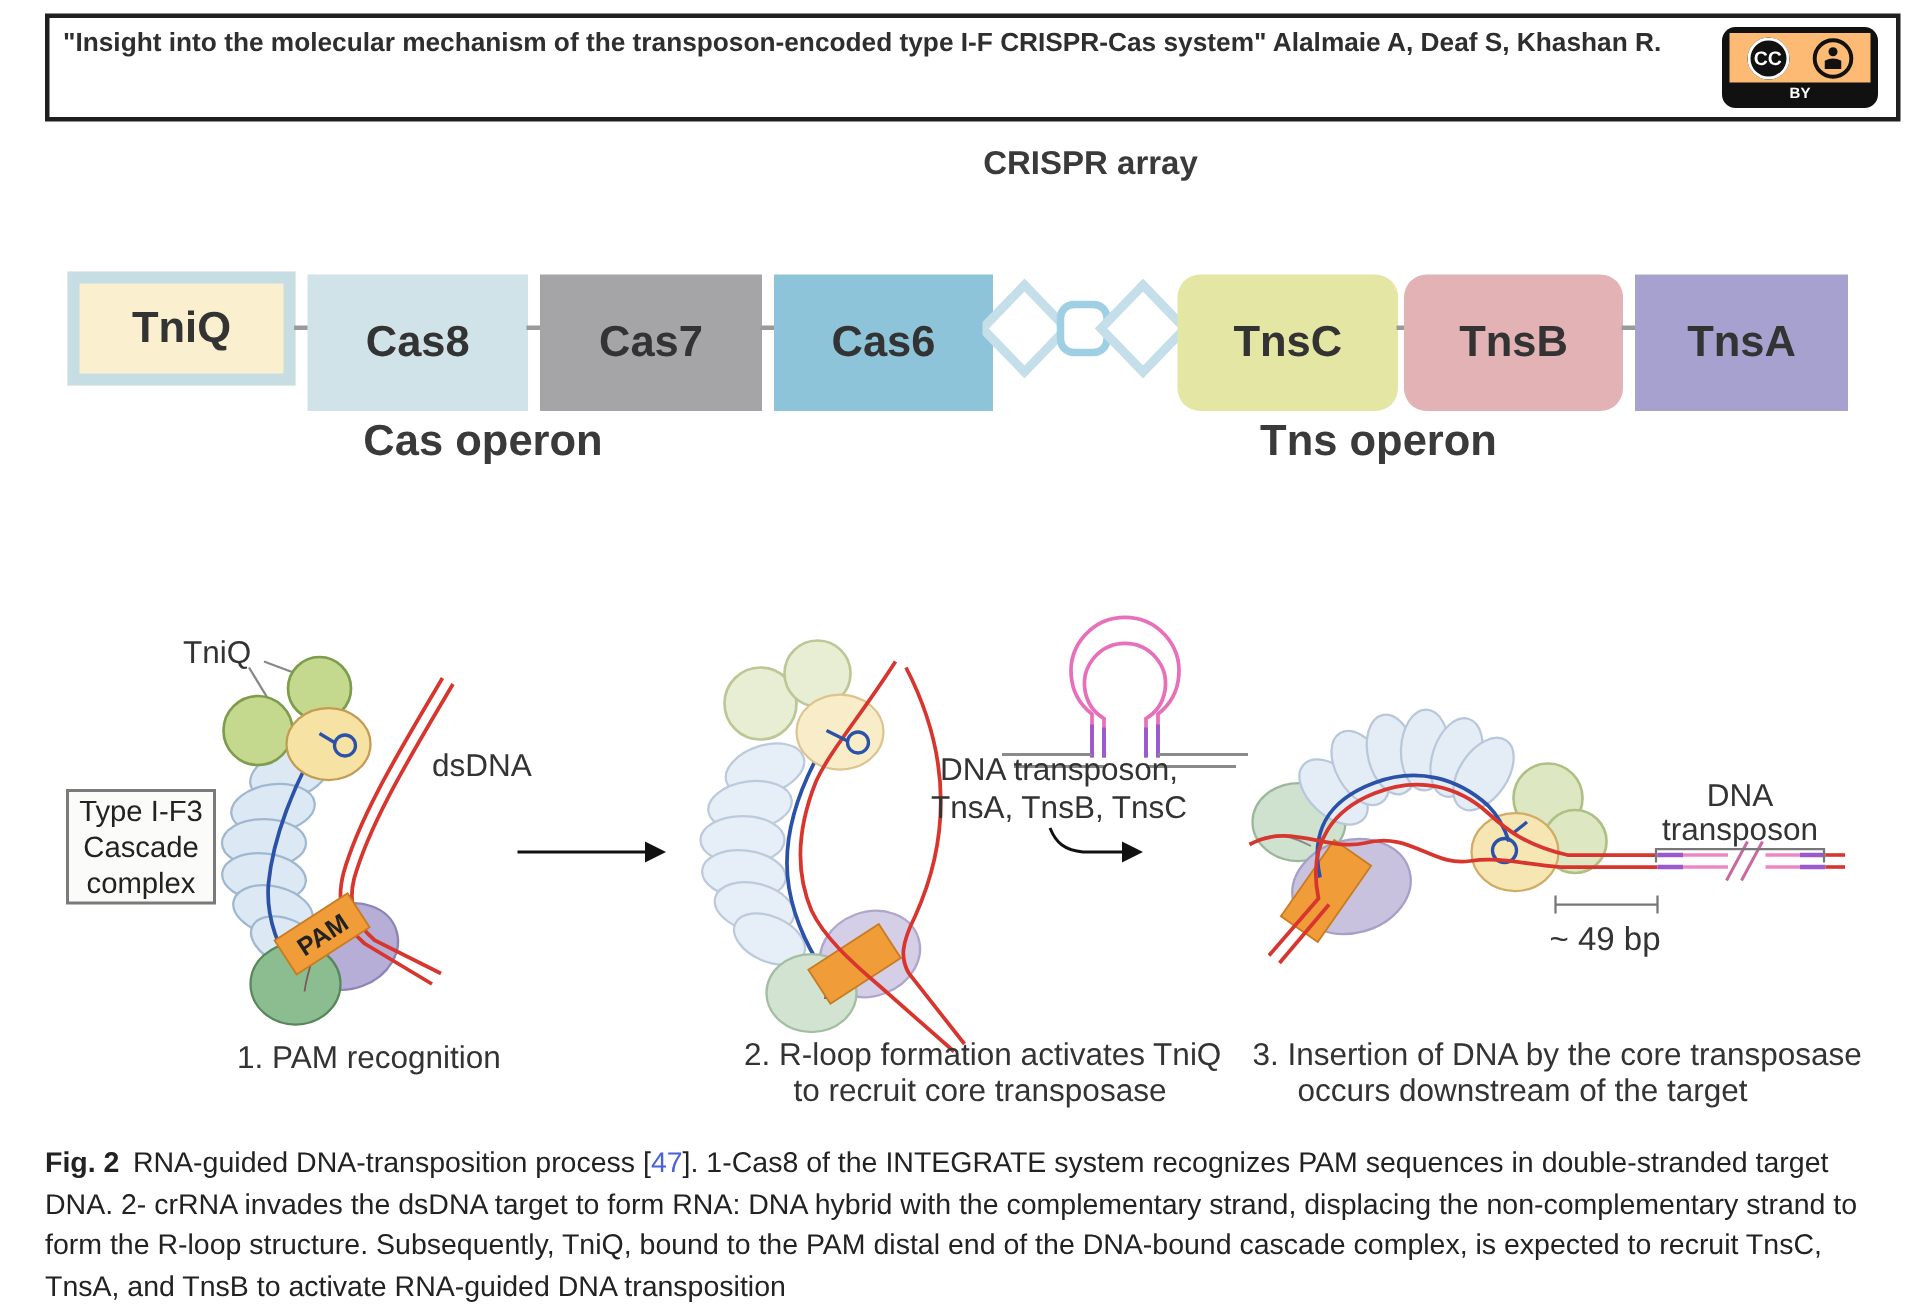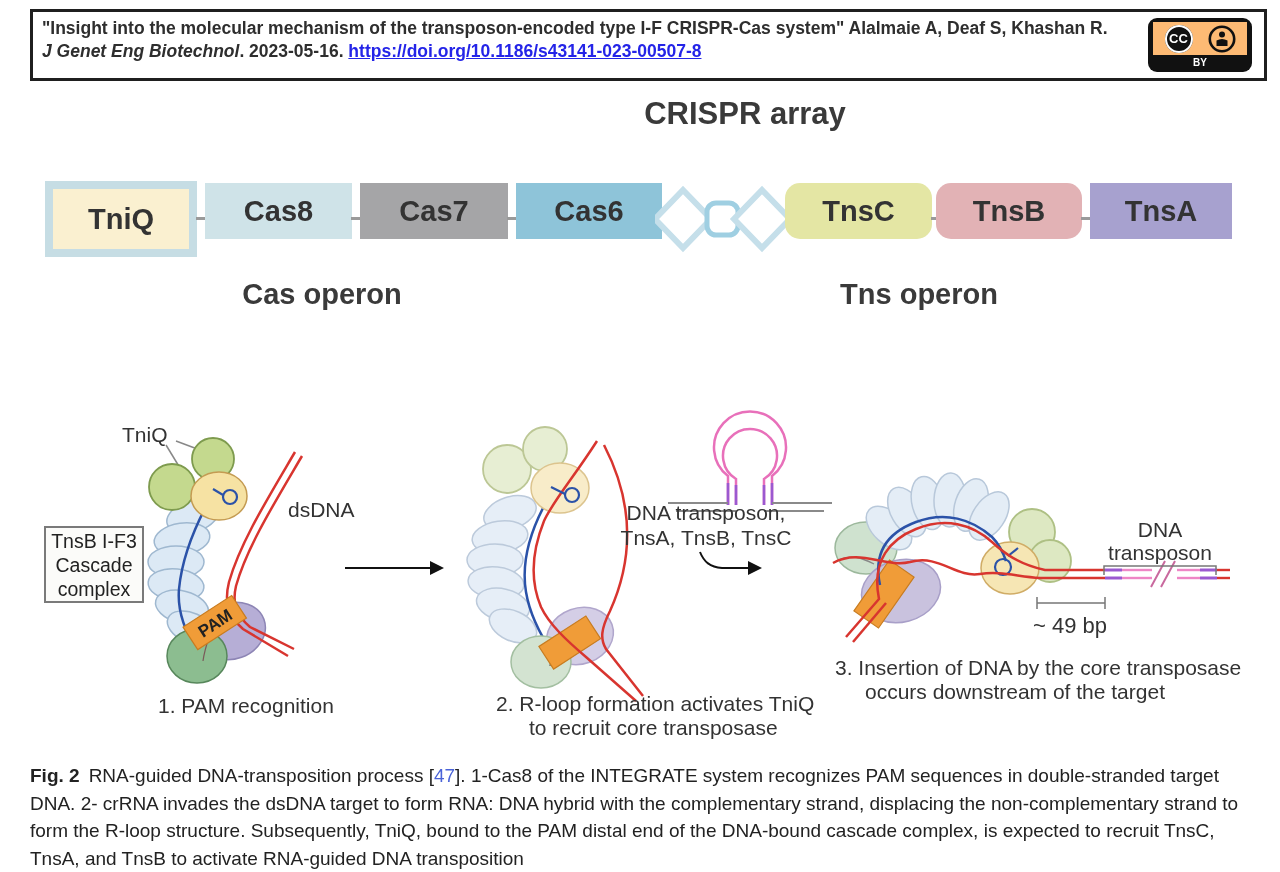--- a/index.html
+++ b/index.html
@@ -17,23 +17,23 @@
             background:#111;border-radius:9px;box-sizing:border-box;padding:4px 5px 0 5px;cursor:pointer;}
   .cc-band{height:33px;background:#fdba74;display:flex;align-items:center;
            justify-content:space-around;padding:0 4px;}
   .cc-circle{width:28px;height:28px;border-radius:50%;background:#111;color:#fff;
              display:flex;align-items:center;justify-content:center;
              font-size:13px;font-weight:bold;box-shadow:inset 0 0 0 2px #fff;}
   .by-strip{height:15px;color:#fff;font-size:10px;font-weight:bold;
             display:flex;align-items:center;justify-content:center;}
 
   
-  .array-title{position:absolute;left:640px;top:96px;width:210px;text-align:center;
-               font-size:31px;font-weight:bold;color:#3a3a3a;}
-  .gene{position:absolute;top:183px;height:56px;box-sizing:border-box;
+  .array-title{position:absolute;left:622px;top:96px;width:210px;text-align:center;
+               font-size:22px;font-weight:bold;color:#3a3a3a;}
+  .gene{position:absolute;top:183px;height:91px;box-sizing:border-box;
         display:flex;align-items:center;justify-content:center;
         font-size:29px;font-weight:bold;color:#333;}
   .g-tniq{left:45px;top:181px;width:152px;height:76px;background:#faf0d0;border:8px solid #c6dde4;}
   .g-cas8{left:205px;width:147px;background:#cfe3e8;}
   .g-cas7{left:360px;width:148px;background:#a5a5a7;}
   .g-cas6{left:516px;width:146px;background:#8ec4d9;}
   .g-tnsc{left:785px;width:147px;background:#e4e6a4;border-radius:15px;}
   .g-tnsb{left:936px;width:146px;background:#e2b2b5;border-radius:15px;}
   .g-tnsa{left:1090px;width:142px;background:#a7a1cf;}
   .conn{position:absolute;top:217px;height:3px;background:#9a9a9a;}
@@ -54,33 +54,32 @@
 
   
   .fig2-svg{position:absolute;left:0;top:405px;}
   .cascade-box{position:absolute;left:44px;top:526px;width:100px;height:77px;
                border:2px solid #7a7a7a;background:#fbfbf9;box-sizing:border-box;
                text-align:center;font-size:19.5px;color:#222;line-height:24px;padding-top:1px;}
   .stepcap{position:absolute;font-size:21px;color:#333;line-height:24px;}
   .sc1{left:158px;top:694px;}
   .sc2{left:463px;top:692px;margin-left:33px;}
   .sc2 .ind{margin-left:33px;}
-  .sc3{left:835px;top:656px;}
+  .sc3{left:835px;top:692px;}
   .sc3 .ind{margin-left:30px;}
   svg text{font-family:"Liberation Sans",sans-serif;}
 </style>
 </head>
 <body>
 
 <div class="page">
 
   <div class="header-box">
     <div class="header-text">
       <div>"Insight into the molecular mechanism of the transposon-encoded type I-F CRISPR-Cas system" Alalmaie A, Deaf S, Khashan R.</div>
-      <div><span class="journal">J Genet Eng Biotechnol</span><span>. 2023-05-16. </span><a class="doi-link">https://doi.org/10.1186/s43141-023-00507-8</a></div>
     </div>
     <div class="cc-badge">
       <div class="cc-band">
         <div class="cc-circle">CC</div>
         <svg width="28" height="28" viewBox="0 0 28 28">
           <circle cx="14" cy="14" r="12.2" fill="none" stroke="#111" stroke-width="2.6"></circle>
           <circle cx="14" cy="9.5" r="3" fill="#111"></circle>
           <path d="M8.5 21 L8.5 15.5 Q14 12.5 19.5 15.5 L19.5 21 Z" fill="#111"></path>
         </svg>
       </div>
@@ -241,21 +240,21 @@
       </g>
       <path d="M1104,575 L1104,566 L1216,566 L1216,575" stroke="#777" stroke-width="1.5" fill="none"></path>
       <text x="1160" y="537" text-anchor="middle" font-size="21" fill="#333">DNA</text>
       <text x="1160" y="560" text-anchor="middle" font-size="21" fill="#333">transposon</text>
       <path d="M1037,597 L1037,609 M1037,603 L1105,603 M1105,597 L1105,609" stroke="#777" stroke-width="1.5" fill="none"></path>
       <text x="1070" y="633" text-anchor="middle" font-size="22" fill="#333">~ 49 bp</text>
     </g>
   </svg>
 
   <div class="cascade-box">
-    <div>TnsB I-F3</div>
+    <div>Type I-F3</div>
     <div>Cascade</div>
     <div>complex</div>
   </div>
 
   <div class="stepcap sc1">1. PAM recognition</div>
   <div class="stepcap sc2">
     <div>2. R-loop formation activates TniQ</div>
     <div class="ind">to recruit core transposase</div>
   </div>
   <div class="stepcap sc3">

